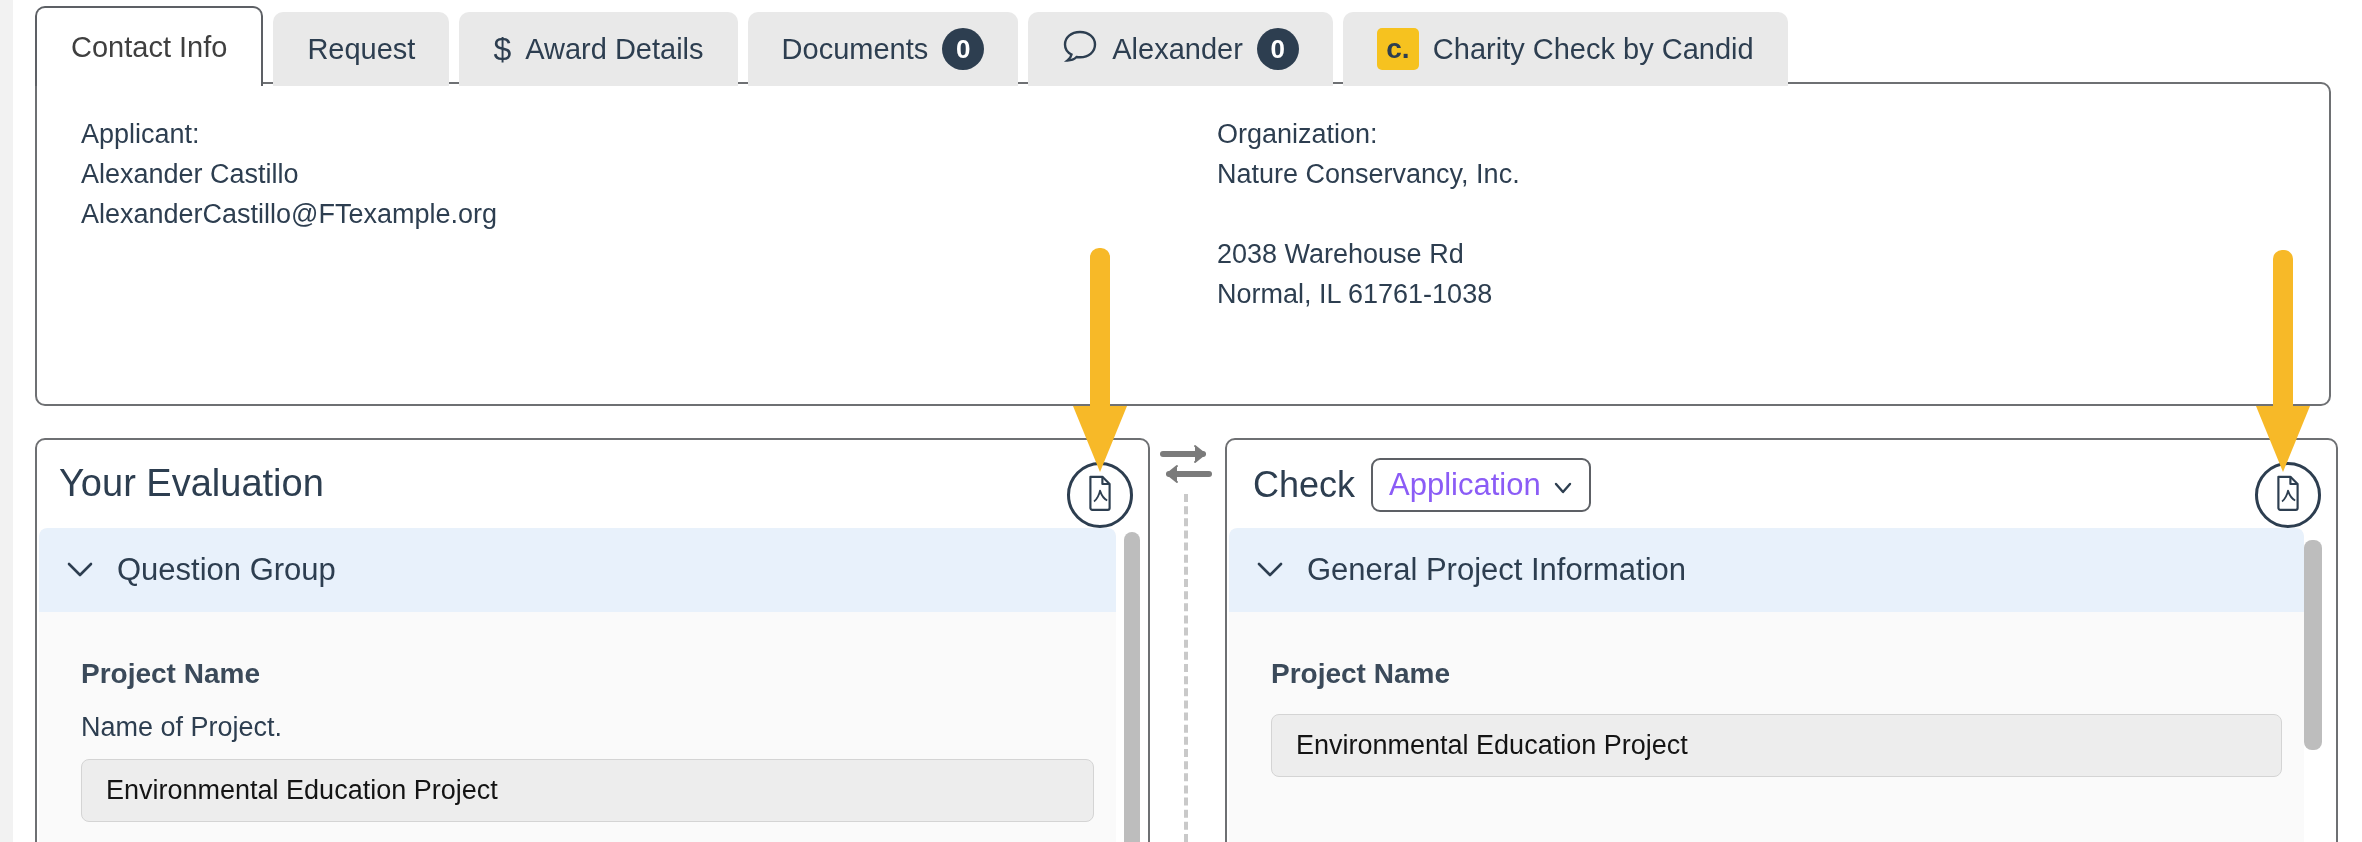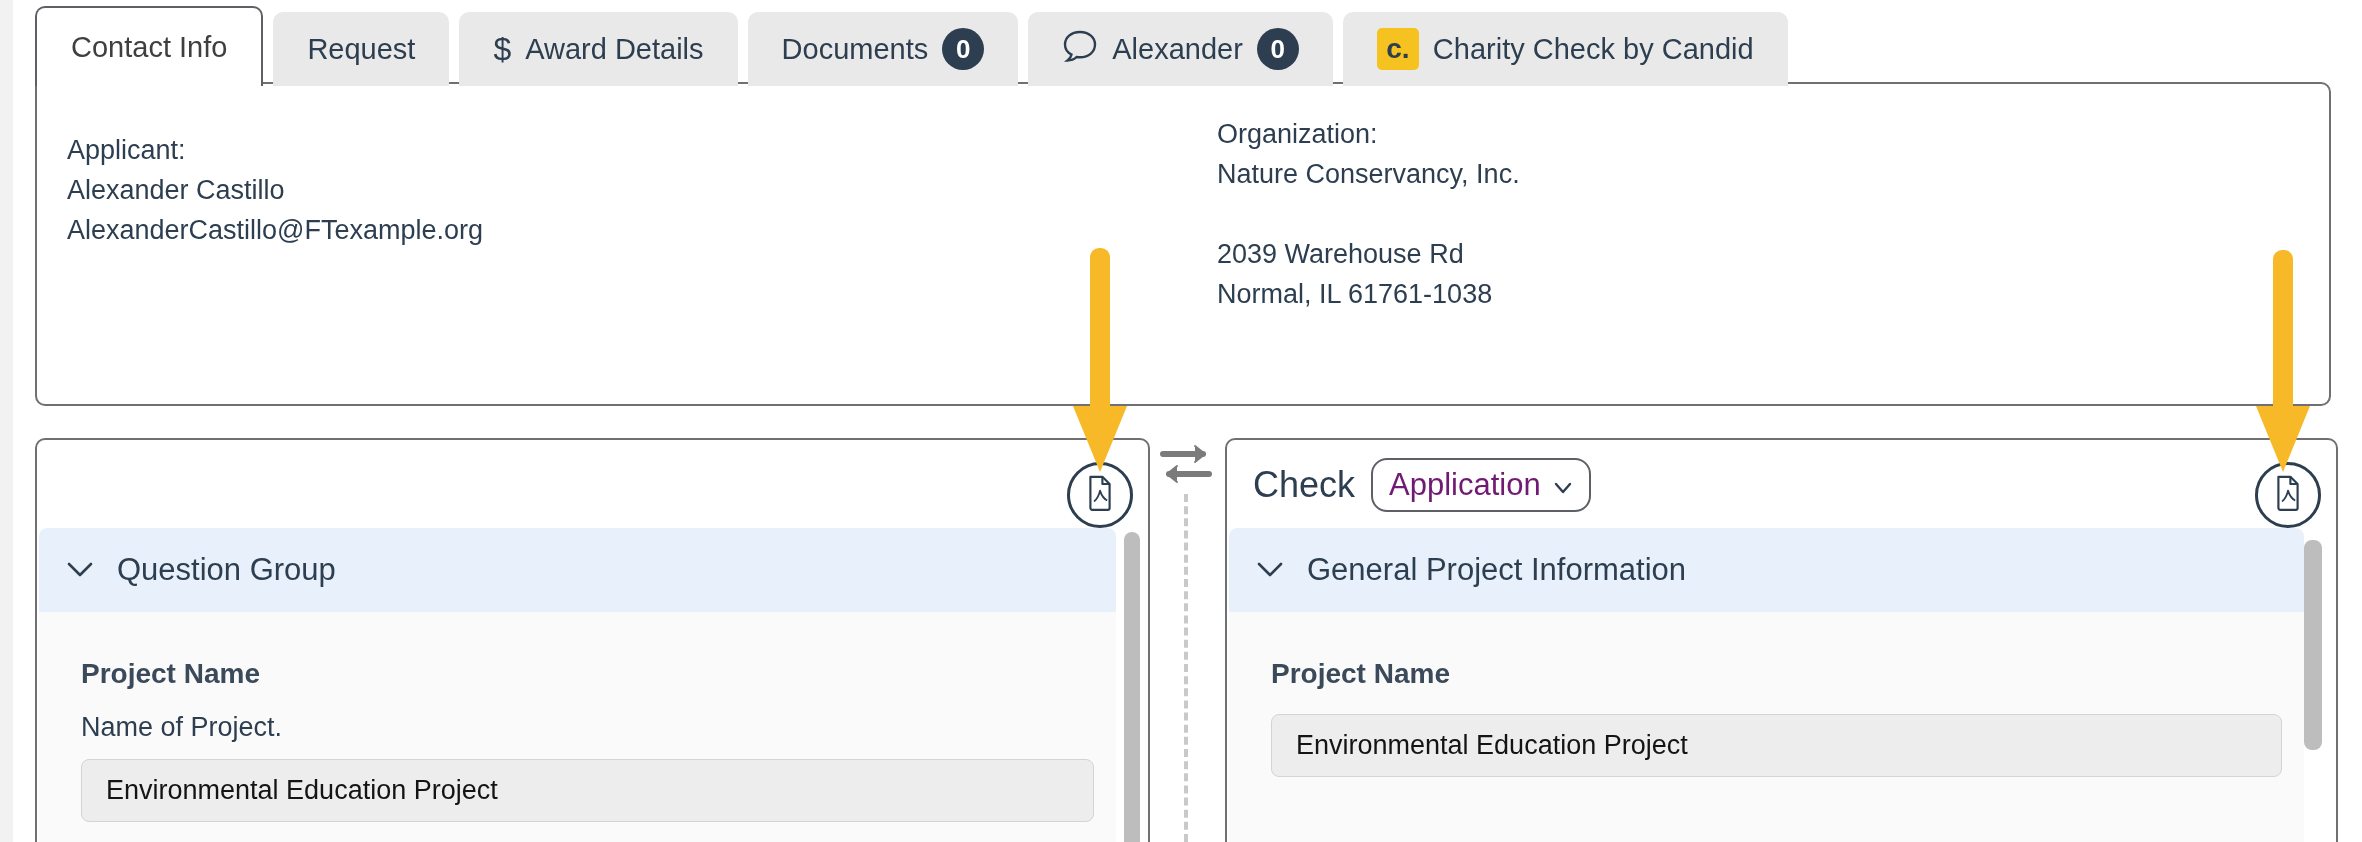--- a/index.html
+++ b/index.html
@@ -34,36 +34,36 @@
     color:#2d3e50; font-size:28px; font-weight:bold;
   }
 
   
   .panel{
     position:absolute; background:#ffffff;
     border:2px solid #6e7073; border-radius:10px;
   }
   .contact-panel{ left:35px; top:82px; width:2296px; height:324px; border-top-left-radius:0; z-index:1; }
   .contact-col{ position:absolute; top:30px; font-size:27px; line-height:40px; color:#2d3e50; }
-  .contact-col.left{ left:30px;margin-top:16px; }
+  .contact-col.left{ left:44px; }
   .contact-col.right{ left:1180px; }
   .contact-gap{ height:40px; }
 
   .half-panel{ top:438px; width:1115px; height:430px; border-radius:10px; }
   .eval-panel{ left:35px; }
   .view-panel{ left:1225px; width:1113px; }
 
   .panel-header{ position:absolute; left:0; top:0; right:0; height:88px; }
   .panel-title{ position:absolute; left:22px; top:22px; font-size:38px; color:#2d3e50; }
   .view-row{ position:absolute; left:26px; top:18px; display:flex; align-items:center; gap:16px; }
   .view-label{ font-size:36px; color:#2d3e50; }
   .dropdown{
     display:inline-flex; align-items:center; gap:12px; height:54px;
-    border:2px solid #5d6065; border-radius:16px; background:#ffffff;
-    padding:0 16px; font-size:31px; color:#701a75; cursor:pointer;
+    border:2px solid #5d6065; border-radius:9px; background:#ffffff;
+    padding:0 16px; font-size:31px; color:#8b5cf6; cursor:pointer;
   }
   .pdf-btn{
     position:absolute; top:22px; right:15px; width:66px; height:66px;
     border:3px solid #2d3e50; border-radius:50%; background:#ffffff;
     display:flex; align-items:center; justify-content:center; cursor:pointer; z-index:2;
   }
 
   .panel-body{
     position:absolute; top:88px; left:2px; right:32px; bottom:0;
     background:#fafafa; border-radius:8px 8px 0 0; overflow:hidden;
@@ -141,27 +141,28 @@
   <div class="panel contact-panel">
     <div class="contact-col left">
       <div>Applicant:</div>
       <div>Alexander Castillo</div>
       <div>AlexanderCastillo@FTexample.org</div>
     </div>
     <div class="contact-col right">
       <div>Organization:</div>
       <div>Nature Conservancy, Inc.</div>
       <div class="contact-gap"></div>
-      <div>2039 Warehouse Rd</div>
+      <div>2038 Warehouse Rd</div>
       <div>Normal, IL 61761-1038</div>
     </div>
   </div>
 
   <div class="panel half-panel eval-panel">
     <div class="panel-header">
+      <div class="panel-title">Your Evaluation</div>
       <div class="pdf-btn">
         <span>
           <svg width="30" height="36" viewBox="0 0 24 30" fill="none" stroke="#2d3e50" stroke-width="1.8" stroke-linejoin="round">
             <path d="M4 1.5 h10 l6 6 v20 a1.5 1.5 0 0 1 -1.5 1.5 h-13 a1.5 1.5 0 0 1 -1.5 -1.5 v-24.5 z"></path>
             <path d="M14 1.5 v6 h6"></path>
             <path d="M7 22 c2.5 -1.5 4.5 -6 5 -9 c1.5 4.5 3.5 7 6 8.2" stroke-width="1.5"></path>
           </svg>
         </span>
       </div>
     </div>

